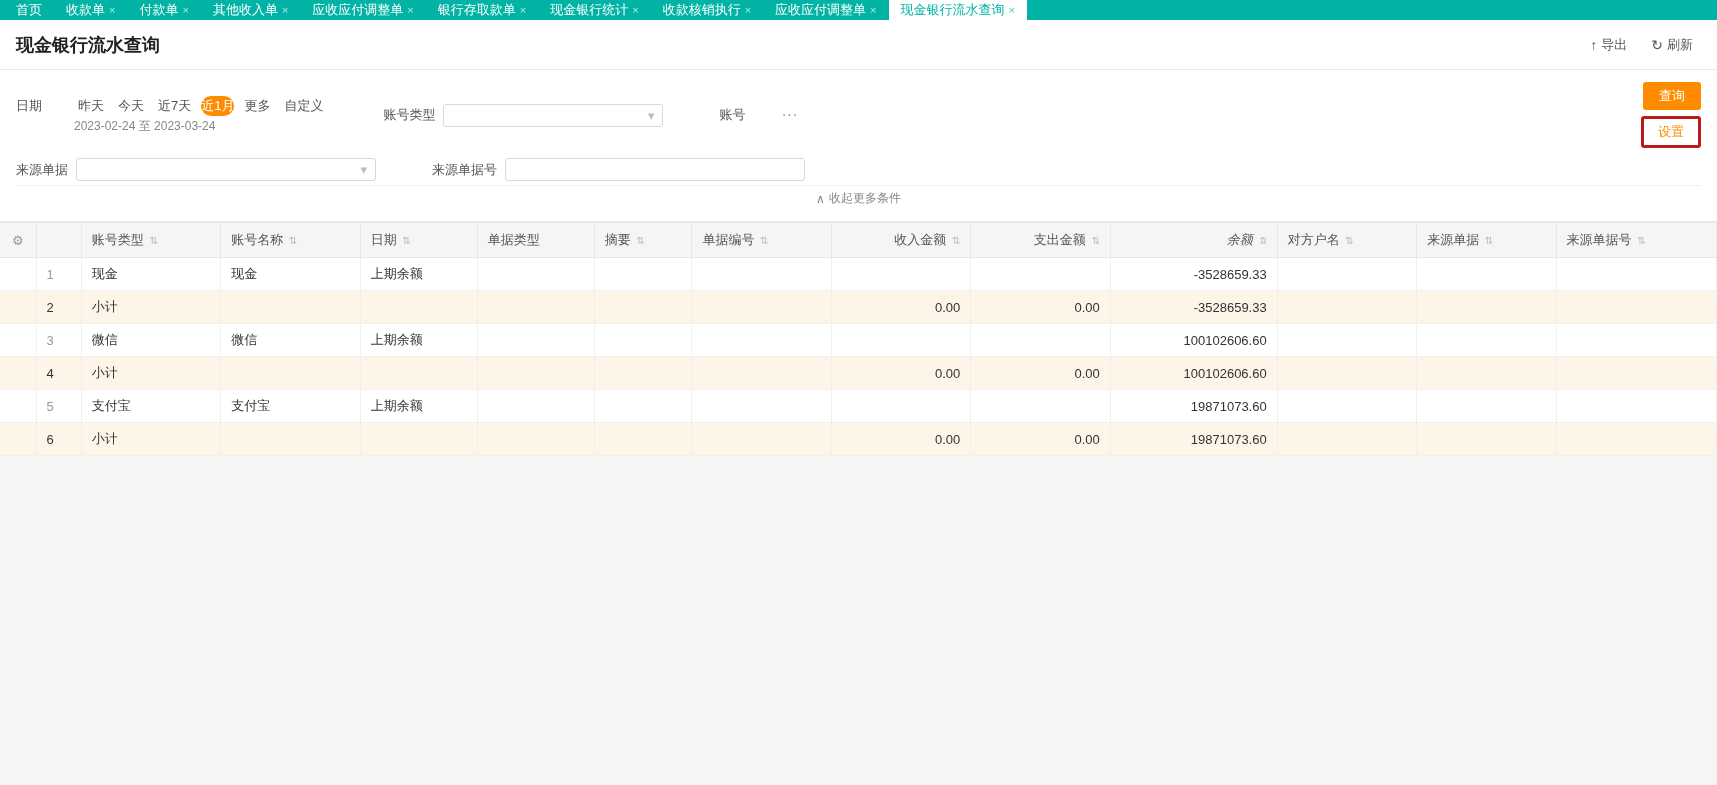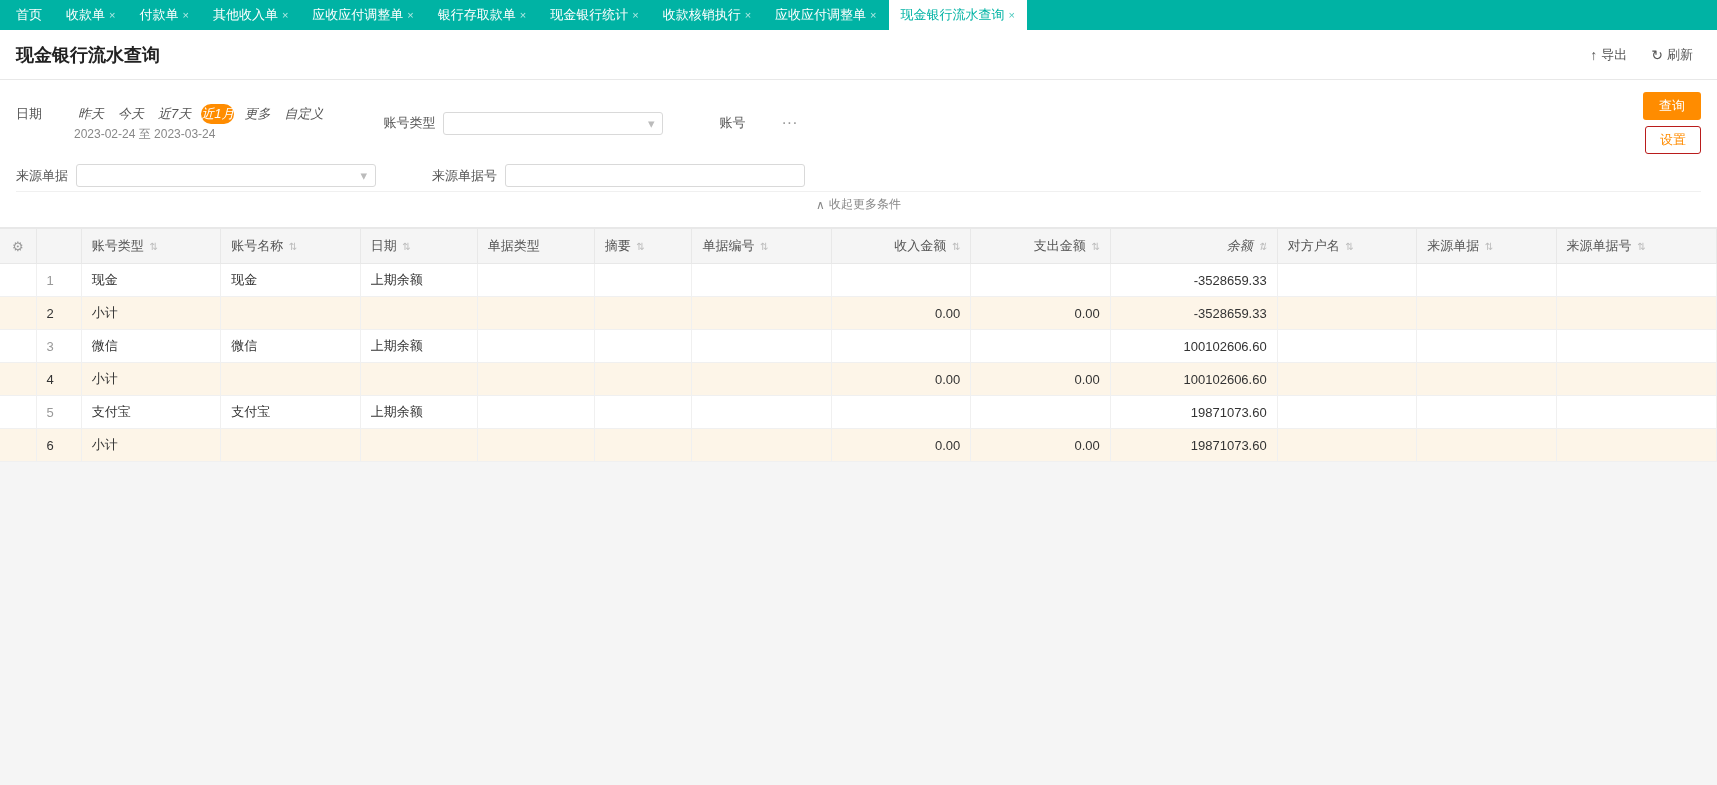--- a/index.html
+++ b/index.html
@@ -3,21 +3,21 @@
   <meta charset="utf-8">
   <style>
     * { box-sizing: border-box; margin: 0; padding: 0; }
     body { font-family: "Microsoft YaHei", Arial, sans-serif; font-size: 13px; background: #f5f5f5; color: #333; }
 
     
     .top-nav {
       background: #00b3a4;
       display: flex;
       align-items: center;
-      height: 30px;
+      height: 20px;
       padding: 0 4px;
       overflow: hidden;
     }
     .nav-item {
       color: #fff;
       padding: 0 12px;
       height: 36px;
       line-height: 36px;
       cursor: pointer;
       white-space: nowrap;
@@ -57,21 +57,21 @@
       padding: 12px 16px 8px;
       border-bottom: 1px solid #e8e8e8;
     }
     .filter-row {
       display: flex;
       align-items: center;
       margin-bottom: 10px;
       gap: 16px;
     }
     .filter-label { color: #555; font-size: 13px; white-space: nowrap; min-width: 50px; }
-    .date-options { display: flex; align-items: center; gap: 6px; font-style: italic; }
+    .date-options { display: flex; align-items: center; gap: 6px; }
     .date-opt {
       color: #555; font-size: 13px; cursor: pointer; padding: 1px 4px; border-radius: 3px;
     }
     .date-opt.active {
       background: #ff8c00;
       color: #fff;
       border-radius: 10px;
       padding: 1px 0;
     }
     .date-range { color: #888; font-size: 12px; margin-top: 2px; margin-left: 2px; }
@@ -86,21 +86,21 @@
       border: 1px solid #d9d9d9; border-radius: 3px;
       padding: 3px 8px; min-width: 200px; background: #fff; color: #333; font-size: 13px;
       outline: none;
     }
     .dots-btn { color: #999; font-size: 16px; cursor: pointer; padding: 0 4px; }
     .btn-query {
       background: #ff8c00; color: #fff; border: none; border-radius: 3px;
       padding: 5px 16px; cursor: pointer; font-size: 13px; white-space: nowrap;
     }
     .btn-settings {
-      background: #fff; color: #ff8c00; border: 1px solid #b91c1c; border-radius: 3px;
+      background: #fff; color: #ff8c00; border: 3px solid #b91c1c; border-radius: 3px;
       padding: 4px 14px; cursor: pointer; font-size: 13px; white-space: nowrap;
     }
     .collapse-row {
       display: flex; justify-content: center; align-items: center;
       padding: 4px 0 6px;
       color: #888; font-size: 12px; cursor: pointer;
       border-top: 1px solid #f0f0f0;
       margin-top: 2px;
     }
 

